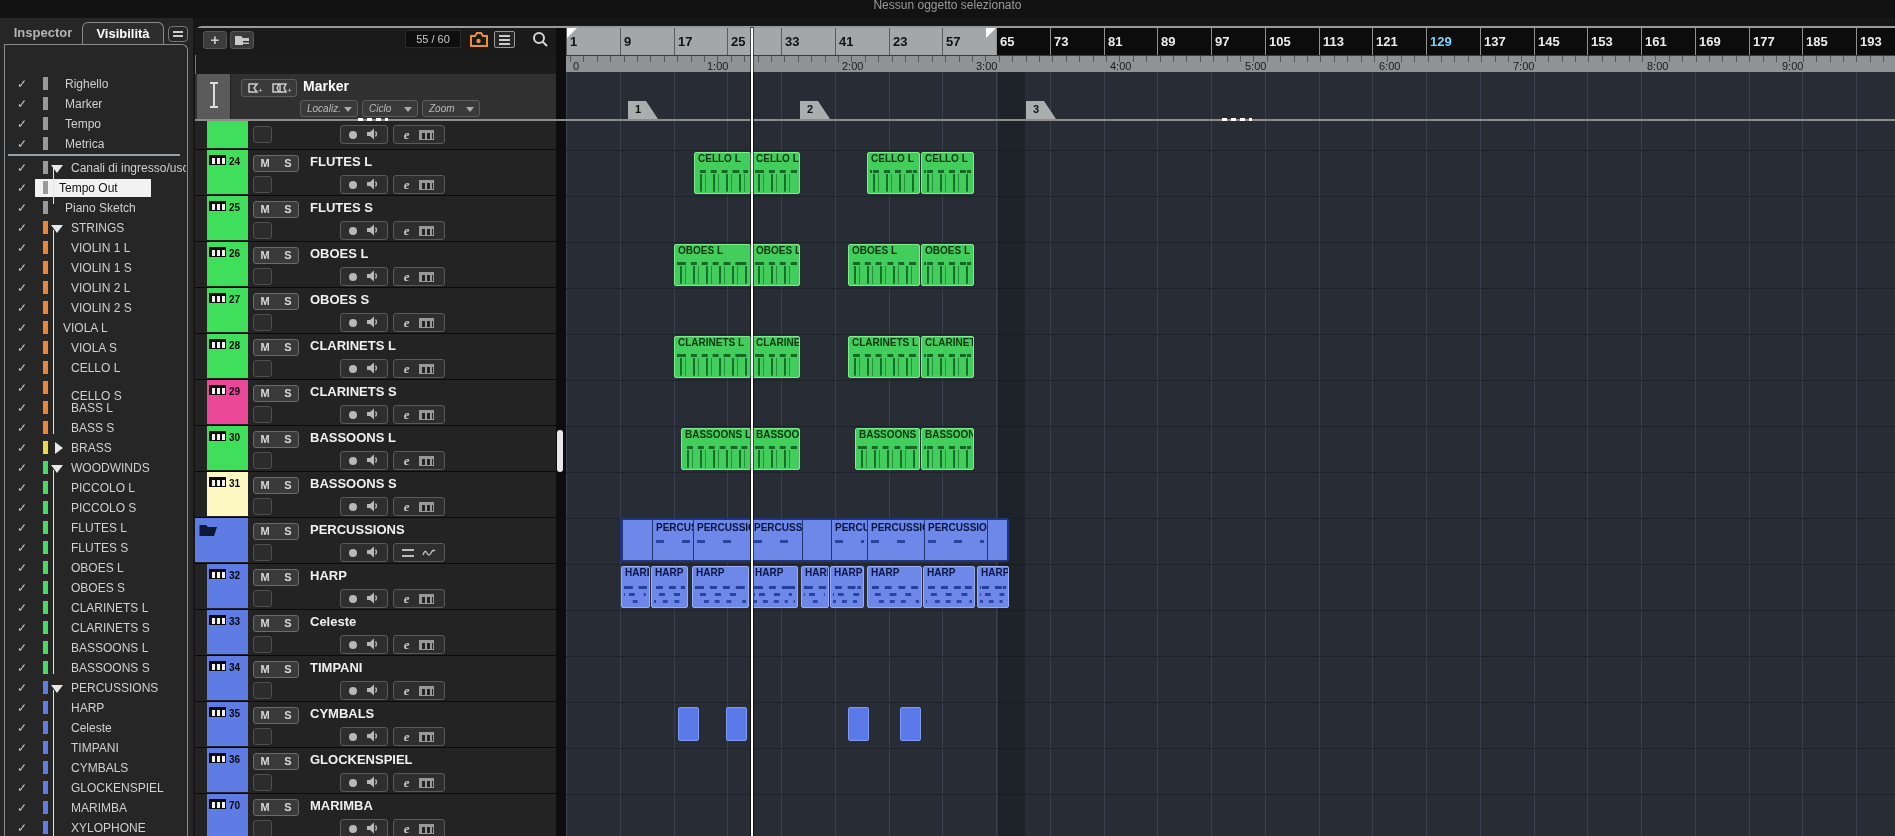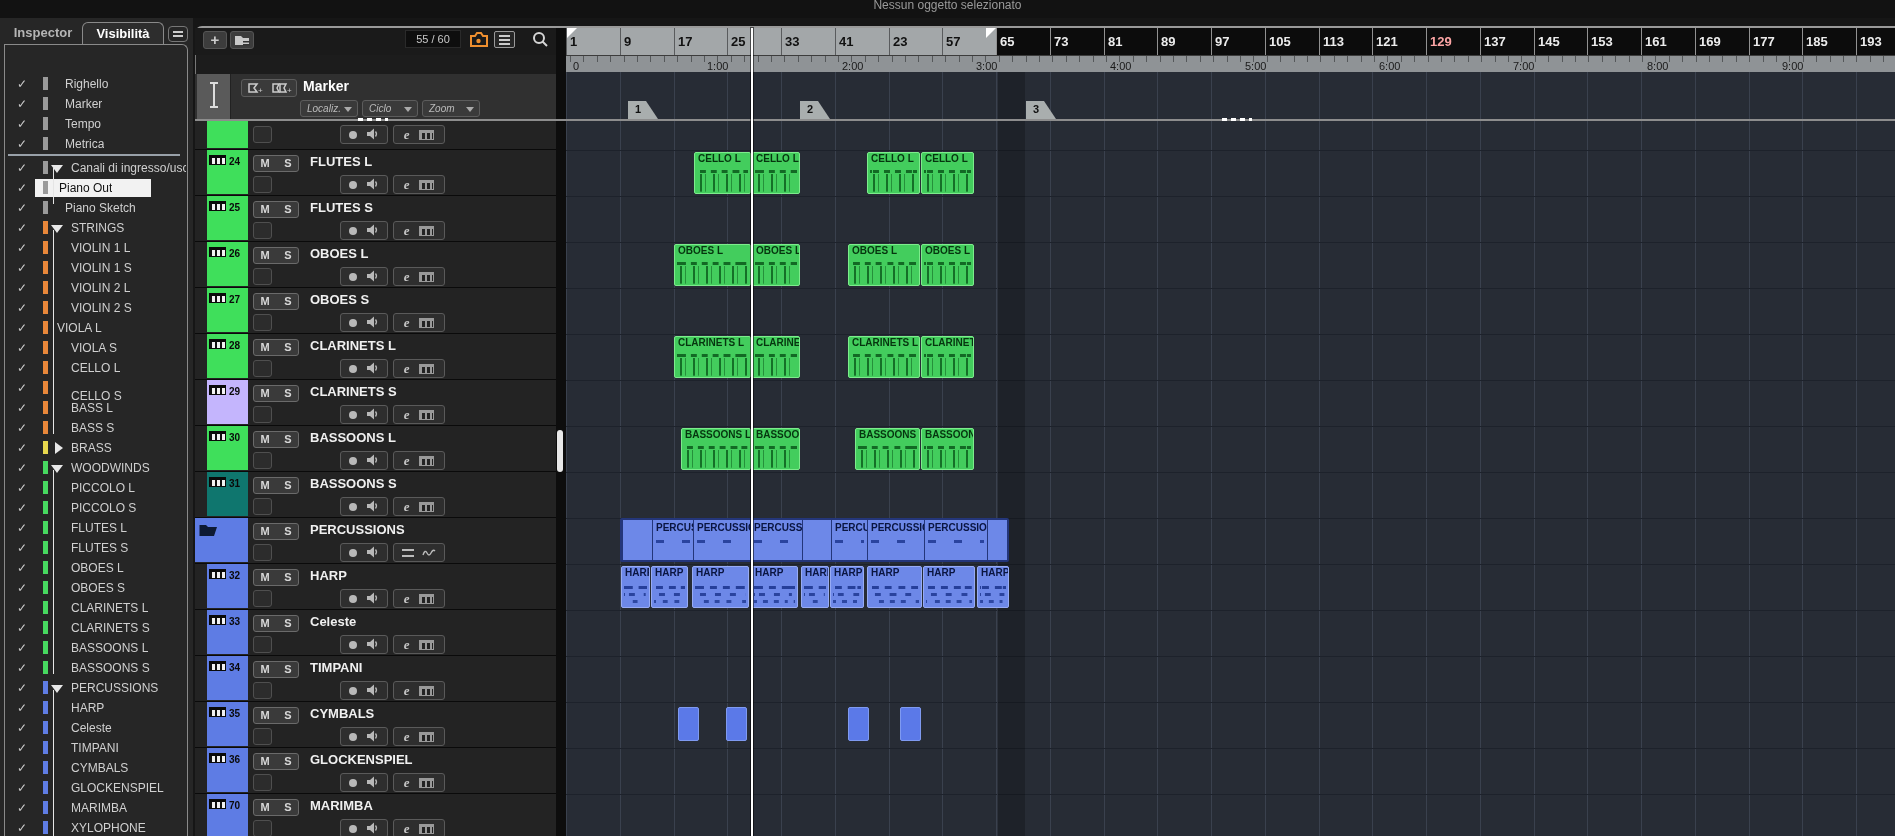--- a/index.html
+++ b/index.html
@@ -139,21 +139,21 @@
         <div class="vitem abs" style="top: 140px;">
           <div class="chk">✓</div>
           <div class="cbar" style="background: rgb(154, 154, 154);"></div>
           <div class="arrow-down"></div>
           <div class="lbl" style="left: 66px;">Canali di ingresso/usc</div>
         </div>
         <div class="vitem abs sel" style="top: 160px;">
           <div class="selbg"></div>
           <div class="chk">✓</div>
           <div class="cbar" style="background: rgb(154, 154, 154);"></div>
-          <div class="lbl" style="left: 54px;">Piano Out</div>
+          <div class="lbl" style="left: 54px;">Tempo Out</div>
         </div>
         <div class="vitem abs" style="top: 180px;">
           <div class="chk">✓</div>
           <div class="cbar" style="background: rgb(154, 154, 154);"></div>
           <div class="lbl" style="left: 60px;">Piano Sketch</div>
         </div>
         <div class="vitem abs" style="top: 200px;">
           <div class="chk">✓</div>
           <div class="cbar" style="background: rgb(232, 135, 58);"></div>
           <div class="arrow-down"></div>
@@ -175,21 +175,21 @@
           <div class="lbl" style="left: 66px;">VIOLIN 2 L</div>
         </div>
         <div class="vitem abs" style="top: 280px;">
           <div class="chk">✓</div>
           <div class="cbar" style="background: rgb(232, 135, 58);"></div>
           <div class="lbl" style="left: 66px;">VIOLIN 2 S</div>
         </div>
         <div class="vitem abs" style="top: 300px;">
           <div class="chk">✓</div>
           <div class="cbar" style="background: rgb(232, 135, 58);"></div>
-          <div class="lbl" style="left: 52px;">VIOLA L</div>
+          <div class="lbl" style="left: 58px;">VIOLA L</div>
         </div>
         <div class="vitem abs" style="top: 320px;">
           <div class="chk">✓</div>
           <div class="cbar" style="background: rgb(232, 135, 58);"></div>
           <div class="lbl" style="left: 66px;">VIOLA S</div>
         </div>
         <div class="vitem abs" style="top: 340px;">
           <div class="chk">✓</div>
           <div class="cbar" style="background: rgb(232, 135, 58);"></div>
           <div class="lbl" style="left: 66px;">CELLO L</div>
@@ -499,21 +499,21 @@
               <path d="M1 4h3l4-3.5v11L4 8H1z" fill="#b8b8b8"></path>
               <path d="M9.5 3.5a4 4 0 0 1 0 5" stroke="#b8b8b8" fill="none" stroke-width="1.3"></path>
             </svg></span>
         </div>
         <div class="bgrp" style="left: 198px; top: 25px; width: 52px;">
           <span class="eicon">e</span>
           <div class="gkeys"></div>
         </div>
       </div>
       <div class="trow" style="top: 259px; height: 46px;">
-        <div class="tstrip" style="background: #c4b5fd;">
+        <div class="tstrip" style="background: #ec4899;">
           <div class="keysicon" style="left: 2px; top: 5px;"></div>
           <div class="tnum">29</div>
         </div>
         <div class="msbox">
           <span style="left:0">M</span>
           <span style="left:23px">S</span>
         </div>
         <div class="tname">CLARINETS S</div>
         <div class="chkbox"></div>
         <div class="bgrp" style="left: 145px; top: 25px; width: 48px;">
@@ -545,21 +545,21 @@
               <path d="M1 4h3l4-3.5v11L4 8H1z" fill="#b8b8b8"></path>
               <path d="M9.5 3.5a4 4 0 0 1 0 5" stroke="#b8b8b8" fill="none" stroke-width="1.3"></path>
             </svg></span>
         </div>
         <div class="bgrp" style="left: 198px; top: 25px; width: 52px;">
           <span class="eicon">e</span>
           <div class="gkeys"></div>
         </div>
       </div>
       <div class="trow" style="top: 351px; height: 46px;">
-        <div class="tstrip" style="background: #0f766e;">
+        <div class="tstrip" style="background: #fef9c3;">
           <div class="keysicon" style="left: 2px; top: 5px;"></div>
           <div class="tnum">31</div>
         </div>
         <div class="msbox">
           <span style="left:0">M</span>
           <span style="left:23px">S</span>
         </div>
         <div class="tname">BASSOONS S</div>
         <div class="chkbox"></div>
         <div class="bgrp" style="left: 145px; top: 25px; width: 48px;">
@@ -772,21 +772,21 @@
       <div class="bnum" style="left: 595px; color: rgb(236, 236, 236);">89</div>
       <div class="btick" style="left: 645px; background: rgba(255, 255, 255, 0.55);"></div>
       <div class="bnum" style="left: 649px; color: rgb(236, 236, 236);">97</div>
       <div class="btick" style="left: 699px; background: rgba(255, 255, 255, 0.55);"></div>
       <div class="bnum" style="left: 703px; color: rgb(236, 236, 236);">105</div>
       <div class="btick" style="left: 753px; background: rgba(255, 255, 255, 0.55);"></div>
       <div class="bnum" style="left: 757px; color: rgb(236, 236, 236);">113</div>
       <div class="btick" style="left: 806px; background: rgba(255, 255, 255, 0.55);"></div>
       <div class="bnum" style="left: 810px; color: rgb(236, 236, 236);">121</div>
       <div class="btick" style="left: 860px; background: rgba(255, 255, 255, 0.55);"></div>
-      <div class="bnum" style="left: 864px; color: #fca5a5;">129</div>
+      <div class="bnum" style="left: 864px; color: #7dd3fc;">129</div>
       <div class="btick" style="left: 914px; background: rgba(255, 255, 255, 0.55);"></div>
       <div class="bnum" style="left: 918px; color: rgb(236, 236, 236);">137</div>
       <div class="btick" style="left: 968px; background: rgba(255, 255, 255, 0.55);"></div>
       <div class="bnum" style="left: 972px; color: rgb(236, 236, 236);">145</div>
       <div class="btick" style="left: 1021px; background: rgba(255, 255, 255, 0.55);"></div>
       <div class="bnum" style="left: 1025px; color: rgb(236, 236, 236);">153</div>
       <div class="btick" style="left: 1075px; background: rgba(255, 255, 255, 0.55);"></div>
       <div class="bnum" style="left: 1079px; color: rgb(236, 236, 236);">161</div>
       <div class="btick" style="left: 1129px; background: rgba(255, 255, 255, 0.55);"></div>
       <div class="bnum" style="left: 1133px; color: rgb(236, 236, 236);">169</div>

